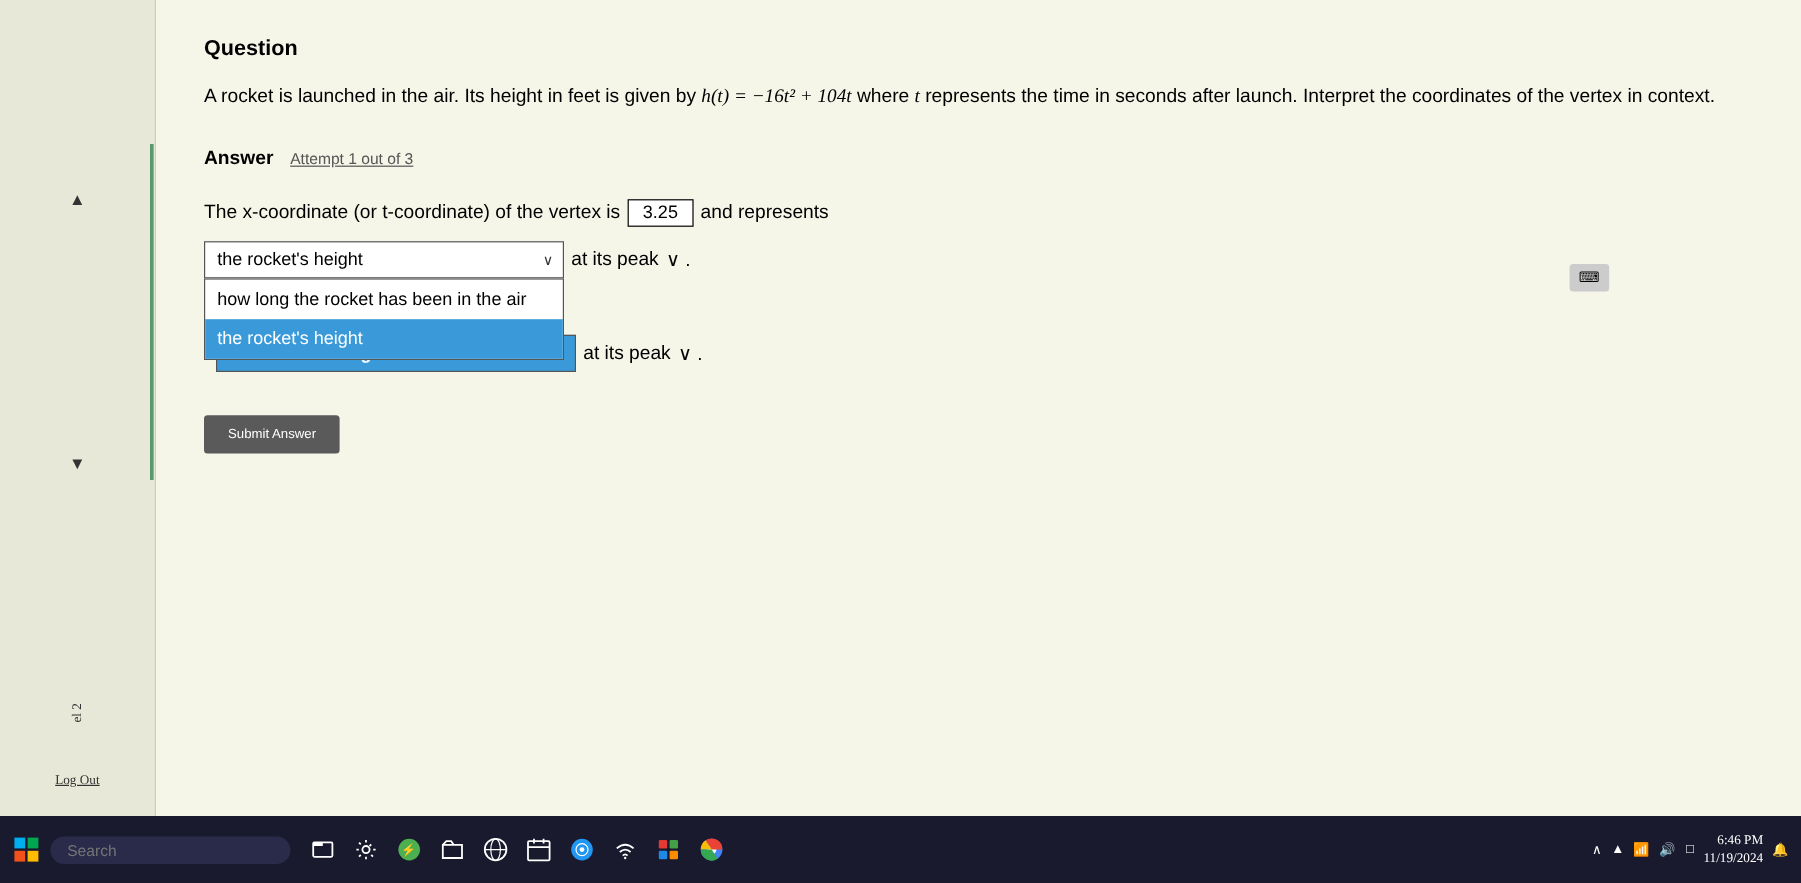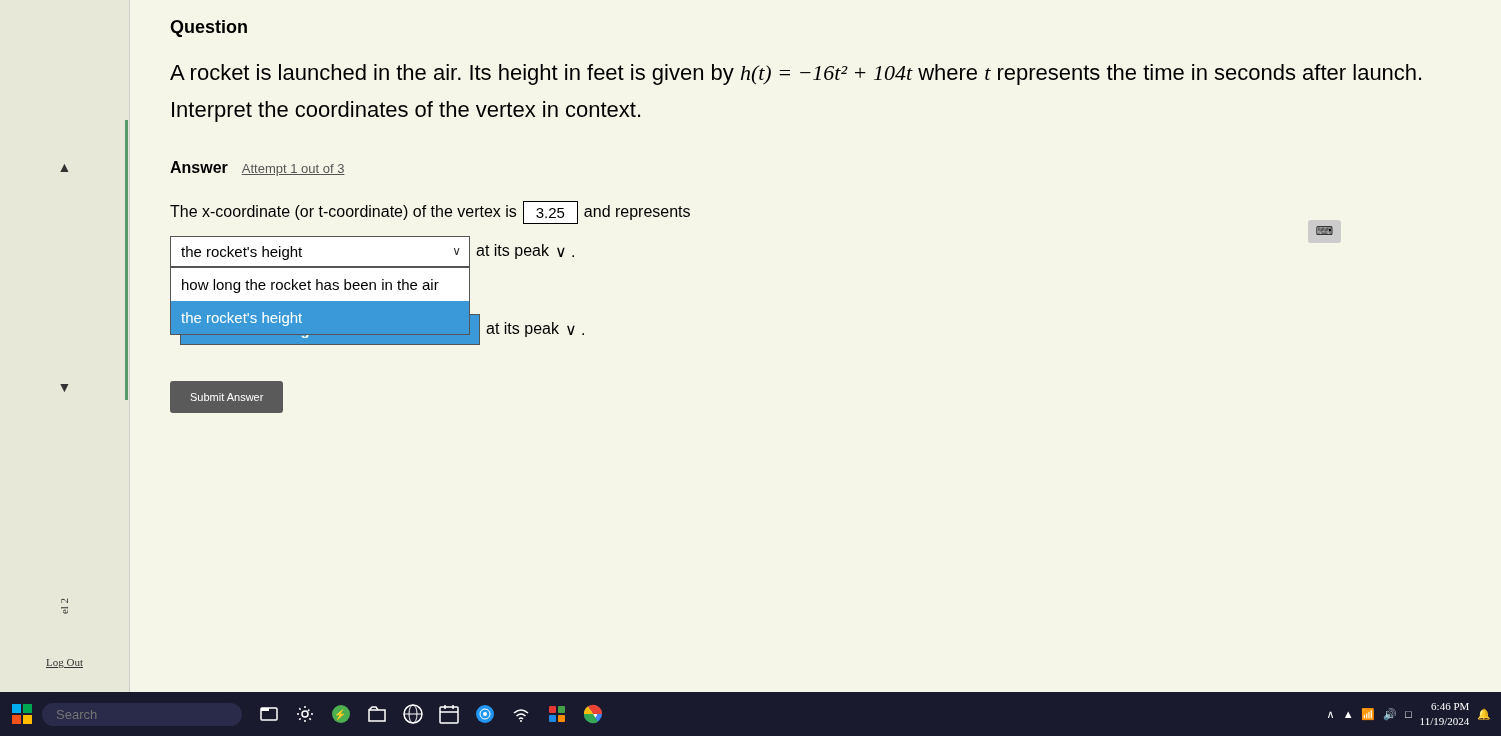--- a/index.html
+++ b/index.html
@@ -59,21 +59,21 @@
       position: absolute;
       bottom: 24px;
       font-size: 11px;
       color: #333;
       cursor: pointer;
       text-decoration: underline;
     }
 
     .content-area {
       flex: 1;
-      padding: 17px 60px 20px 40px;
+      padding: 30px 60px 20px 40px;
       overflow-y: auto;
       position: relative;
       border-radius: 28px;
     }
 
     .question-label {
       font-size: 18px;
       font-weight: bold;
       margin-bottom: 16px;
       font-family: Arial, sans-serif;
@@ -86,21 +86,21 @@
       border: 1px solid #666;
       background: white;
       padding: 10px 20px;
       font-size: 14px;
       cursor: pointer;
       border-radius: 2px;
       font-family: Arial, sans-serif;
     }
 
     .question-text {
-      font-size: 22px;
+      font-size: 16px;
       line-height: 1.7;
       margin-bottom: 30px;
       font-family: Arial, sans-serif;
     }
 
     .answer-section {
       margin-top: 10px;
     }
 
     .answer-label {
@@ -217,21 +217,21 @@
       border: none;
       padding: 10px 20px;
       font-size: 11px;
       cursor: pointer;
       border-radius: 3px;
       margin-top: 24px;
       font-family: Arial, sans-serif;
     }
 
     .taskbar {
-      height: 44px;
+      height: 56px;
       background: #1a1a2e;
       display: flex;
       align-items: center;
       padding: 0 8px;
       gap: 6px;
       position: relative;
     }
 
     .taskbar-windows-icon {
       width: 28px;

